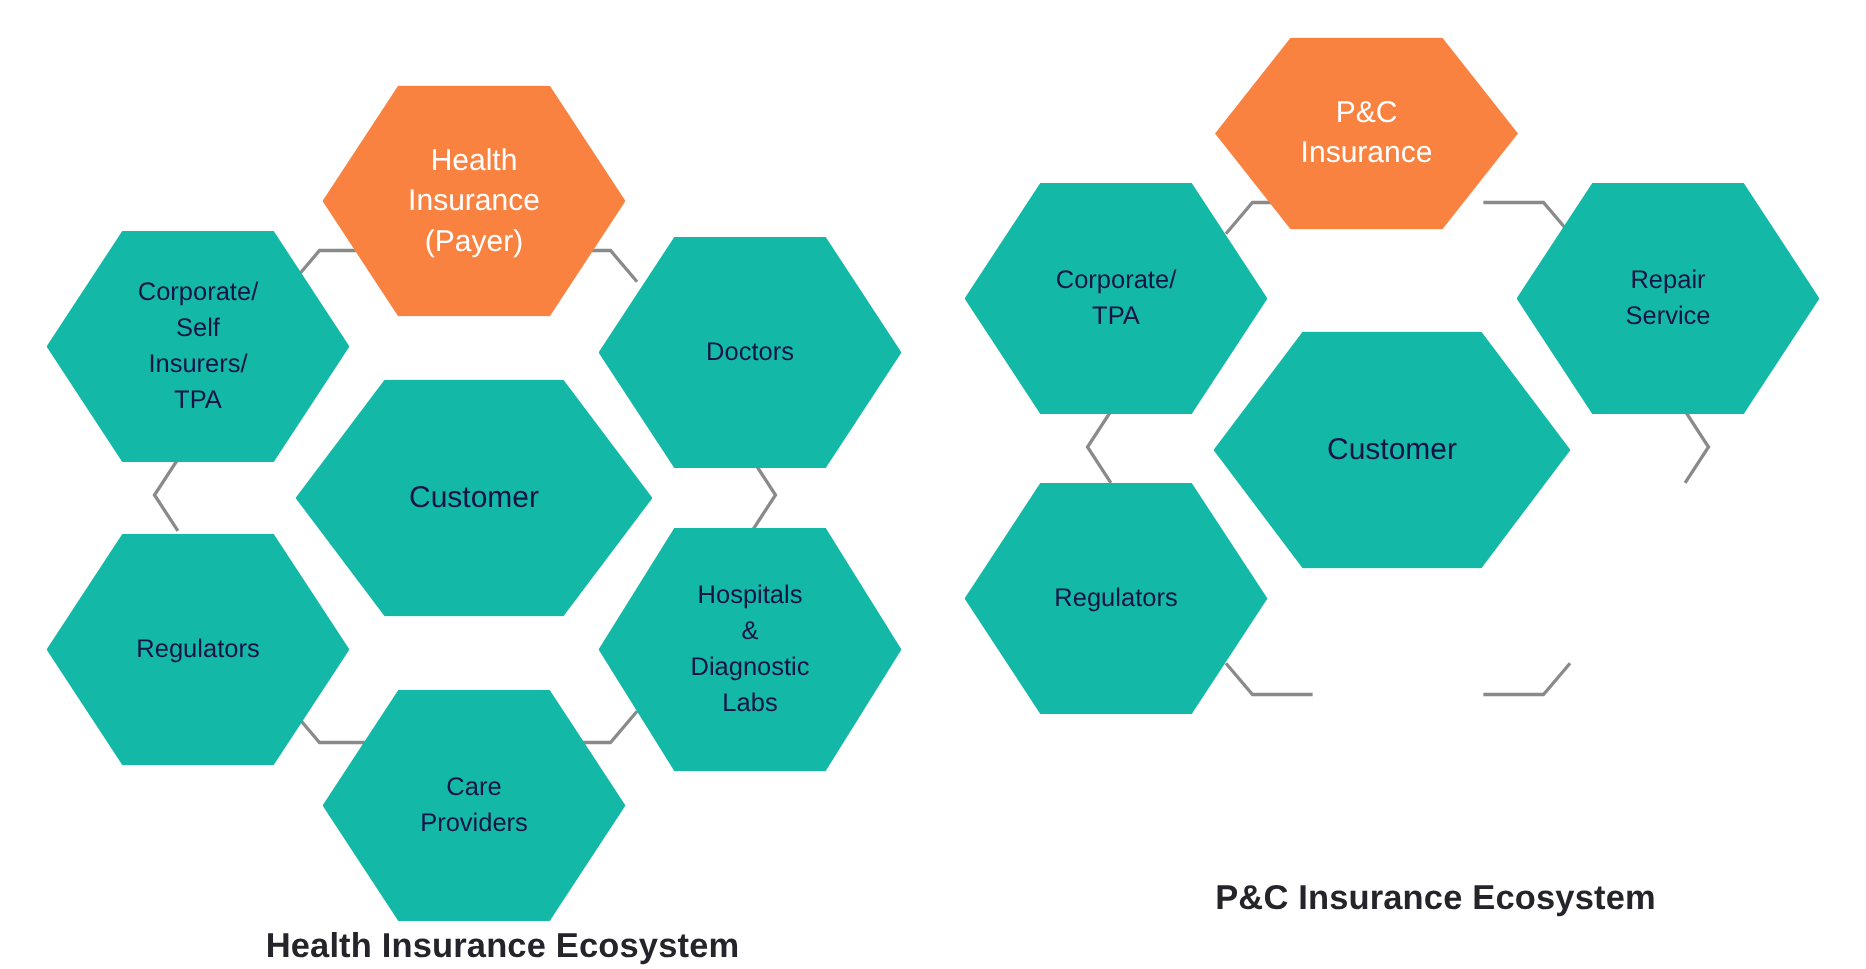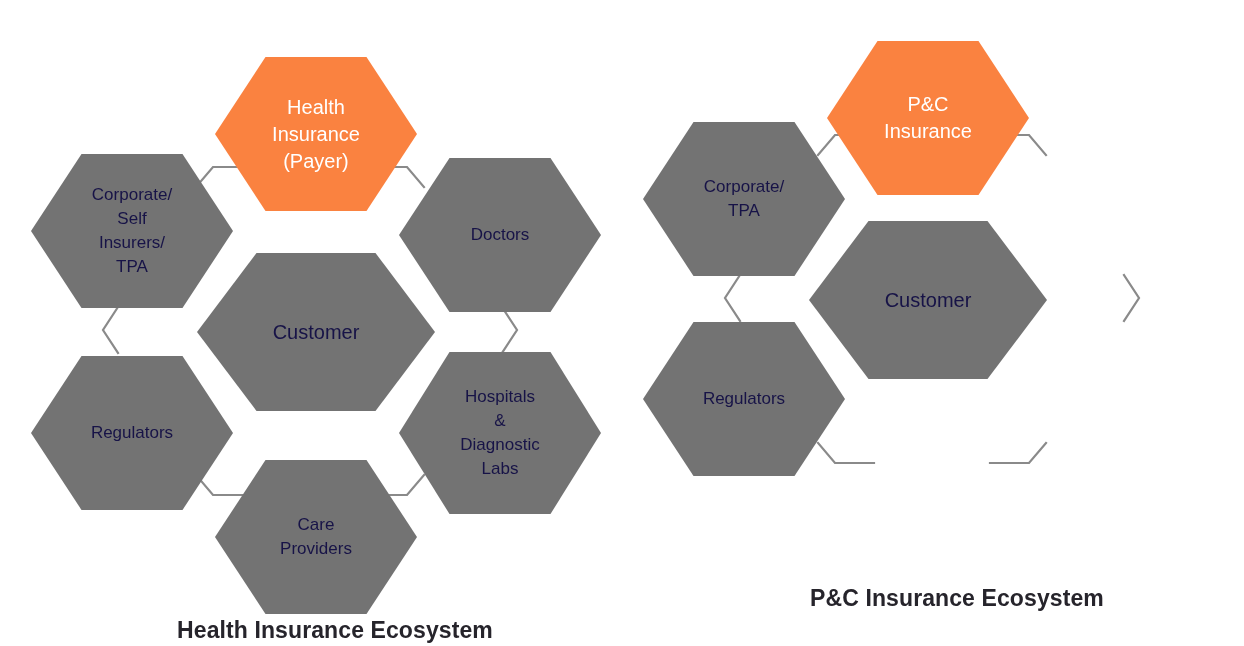--- a/index.html
+++ b/index.html
@@ -33,21 +33,21 @@
     left: 0;
     top: 0;
     width: 622px;
     height: 580px;
   }
 
   .hex {
     position: absolute;
     -webkit-clip-path: polygon(25% 0%, 75% 0%, 100% 50%, 75% 100%, 25% 100%, 0% 50%);
     clip-path: polygon(25% 0%, 75% 0%, 100% 50%, 75% 100%, 25% 100%, 0% 50%);
-    background: #737373;
+    background: #14b8a6;
     display: flex;
     align-items: center;
     justify-content: center;
     text-align: center;
     box-sizing: border-box;
   }
   .hex .hex-label {
     color: #171347;
     font-size: 17px;
     line-height: 24px;
@@ -163,30 +163,34 @@
         <g fill="none" stroke="#8a8a8a" stroke-width="2.2" stroke-linecap="square" stroke-linejoin="miter">
           <path d="M 196 155 L 213 135 L 252 135"></path>
           <path d="M 424 155 L 407 135 L 368 135"></path>
           <path d="M 118 275 L 103 298 L 118 321"></path>
           <path d="M 502 275 L 517 298 L 502 321"></path>
           <path d="M 196 443 L 213 463 L 252 463"></path>
           <path d="M 424 443 L 407 463 L 368 463"></path>
         </g>
       </svg>
 
-      <div class="hex accent" style="left:205px; top:25px; width:202px; height:154px;margin-top:16px;">
+      <div class="hex accent" style="left:188px; top:25px; width:202px; height:128px;">
         <span class="hex-label">P&amp;C
 Insurance</span>
       </div>
 
       <div class="hex" style="left:21px; top:122px; width:202px; height:154px;">
         <span class="hex-label">Corporate/
 TPA</span>
       </div>
 
+      <div class="hex" style="left:389px; top:122px; width:202px; height:154px;">
+        <span class="hex-label">Repair
+Service</span>
+      </div>
 
       <div class="hex center" style="left:187px; top:221px; width:238px; height:158px;">
         <span class="hex-label">Customer</span>
       </div>
 
       <div class="hex" style="left:21px; top:322px; width:202px; height:154px;">
         <span class="hex-label">Regulators</span>
       </div>
 
 

